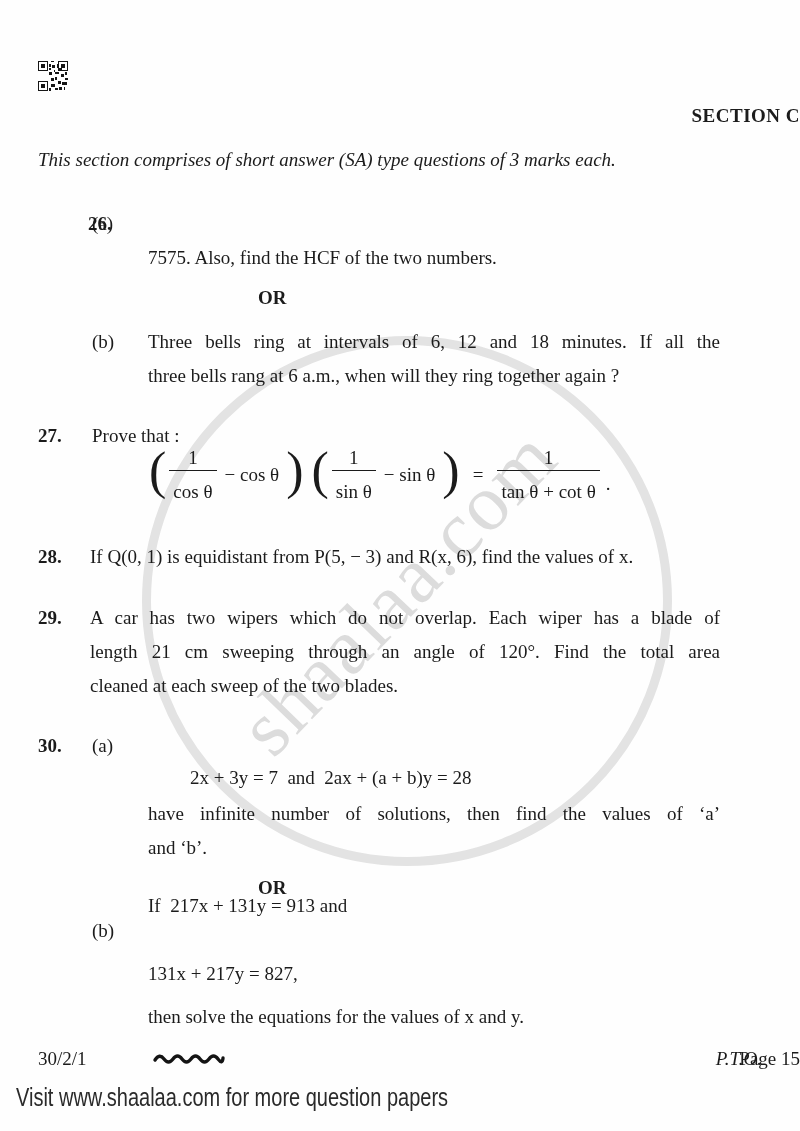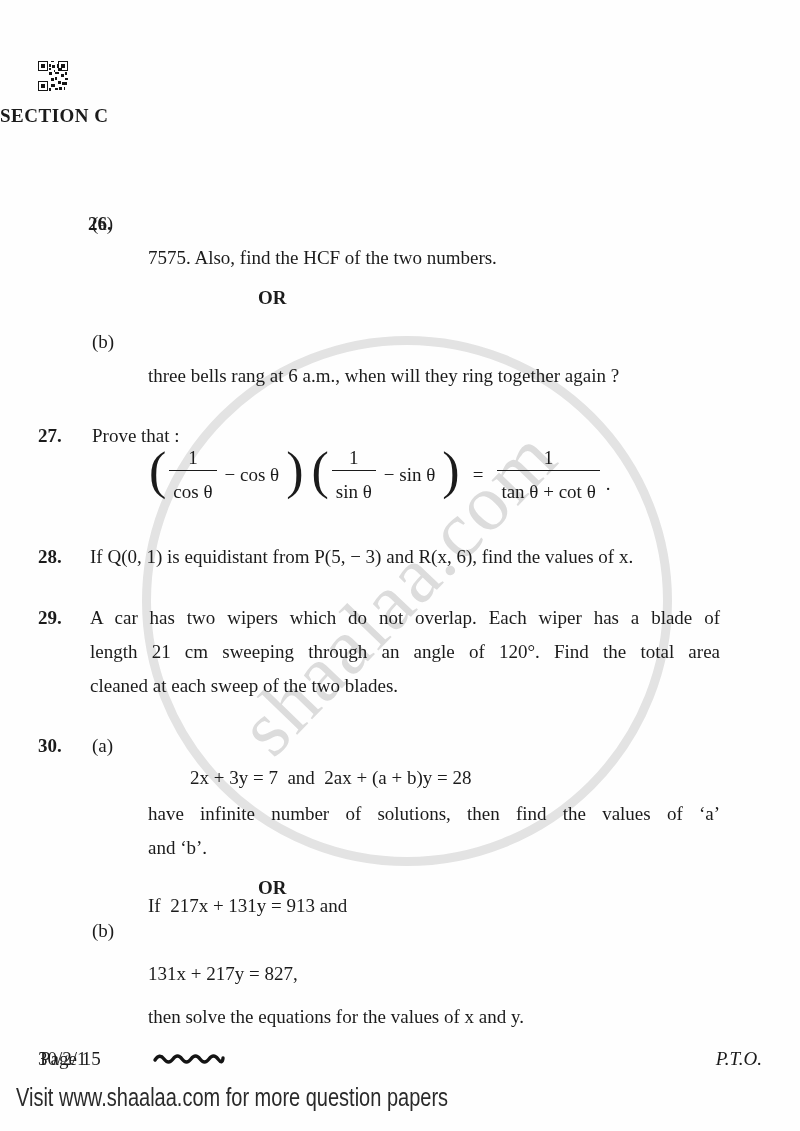--- a/index.html
+++ b/index.html
@@ -7,21 +7,21 @@
     position:relative; width:800px; height:1131px; margin:0 auto;
     background:#fefefe; overflow:hidden;
     font-family:"Liberation Serif","DejaVu Serif",serif;
     color:#1b1b1b; font-size:19px;
   }
   .abs { position:absolute; line-height:23px; white-space:nowrap; }
   .just { white-space:normal; text-align:justify; text-align-last:justify; }
   .bold { font-weight:bold; }
   .italic { font-style:italic; }
   .pre { white-space:pre; }
-  .center { left:0; right:0; text-align:left;font-family:Liberation Serif, serif; }
+  .center { left:12px; right:0; text-align:right;font-family:Liberation Serif, serif; }
 
   
   .wm-circle {
     position:absolute; left:142px; top:336px; width:512px; height:512px;
     border:9px solid #e3e3e3; border-radius:50%;
   }
   .wm-text {
     position:absolute; left:398px; top:592px;
     transform:translate(-50%,-50%) rotate(-46deg);
     font-size:80px; color:#dcdcdc; letter-spacing:2px; white-space:nowrap;
@@ -61,28 +61,30 @@
 
     <svg class="abs" style="left:38px; top:60px;" width="30" height="32" viewBox="0 0 21 21" shape-rendering="crispEdges">
       <rect width="21" height="21" fill="#fff"></rect>
       <path fill="#161616" d="M0 0h7v7H0z M14 0h7v7h-7z M0 14h7v7H0z"></path>
       <path fill="#ffffff" d="M1 1h5v5H1z M15 1h5v5h-5z M1 15h5v5H1z"></path>
       <path fill="#161616" d="M2 2h3v3H2z M16 2h3v3h-3z M2 16h3v3H2z"></path>
       <path fill="#161616" d="M9 0h2v1H9z M8 2h1v2H8z M13 2h1v3h-1z M10 3h2v2h-2z M8 5h1v1H8z M15 5h2v1h-2z M11 6h1v2h-1z M8 8h2v2H8z M12 8h3v1h-3z M19 8h1v2h-1z M16 9h2v2h-2z M12 11h1v2h-1z M19 12h2v1h-2z M9 12h2v2H9z M14 14h2v2h-2z M17 15h3v2h-3z M9 16h3v2H9z M18 18h1v2h-1z M15 18h2v2h-2z M8 19h1v2H8z M12 19h2v1h-2z"></path>
     </svg>
 
     <div class="abs center bold" style="top:104px; letter-spacing:0.5px;">SECTION C</div>
+    <div class="abs italic" style="left:38px; top:148px;">This section comprises of short answer (SA) type questions of 3 marks each.</div>
 
     <div class="abs bold" style="left:52px; top:212px;margin-left:36px;">26.</div>
     <div class="abs" style="left:92px; top:212px;">(a)</div>
     <div class="abs" style="left:148px; top:246px;">7575. Also, find the HCF of the two numbers.</div>
 
     <div class="abs bold" style="left:258px; top:286px;">OR</div>
 
     <div class="abs" style="left:92px; top:330px;">(b)</div>
+    <div class="abs just" style="left:148px; top:330px; width:572px;">Three bells ring at intervals of 6, 12 and 18 minutes. If all the</div>
     <div class="abs" style="left:148px; top:364px;">three bells rang at 6 a.m., when will they ring together again ?</div>
 
     <div class="abs bold" style="left:38px; top:424px;">27.</div>
     <div class="abs" style="left:92px; top:424px;">Prove that :</div>
 
     <div class="abs formula" style="left:148px; top:446px;">
       <span class="paren">(</span>
       <span class="frac">
         <span class="num">1</span>
         <span class="den">cos θ</span>

